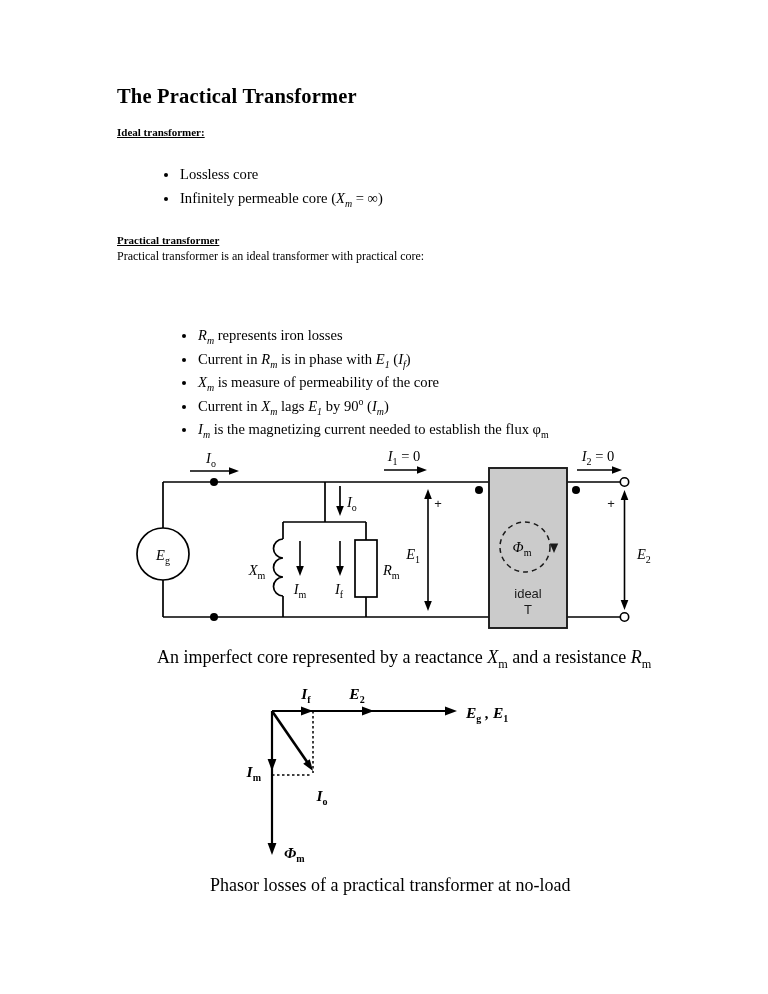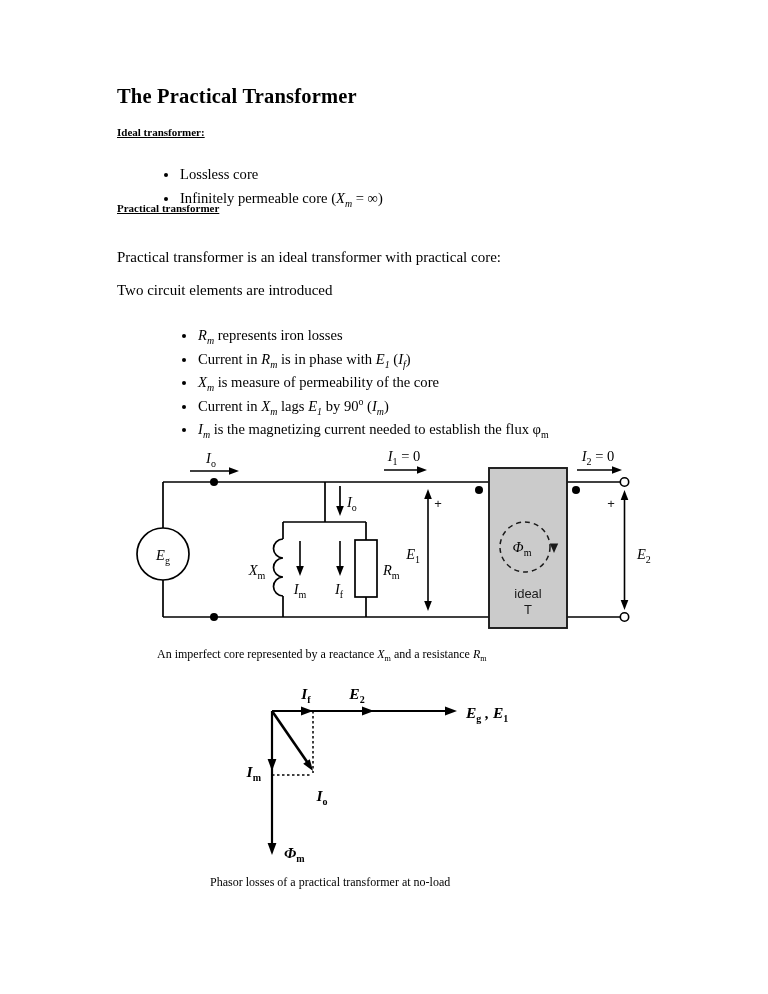--- a/index.html
+++ b/index.html
@@ -1,22 +1,22 @@
 <!DOCTYPE html>
 <html><head>
 <meta charset="utf-8">
 <style>
   html,body{margin:0;padding:0;background:#e8e8e8;}
   .page{position:relative;width:768px;height:994px;background:#ffffff;
         font-family:"Liberation Serif",serif;color:#000;overflow:hidden;padding-left:38px;}
   .abs{position:absolute;}
   .title{font-size:20.5px;font-weight:bold;letter-spacing:.2px;}
   .heading{font-size:11px;font-weight:bold;text-decoration:underline;}
-  .body-text{font-size:15px;}
-  .caption{font-size:12px;font-family:Liberation Serif, serif;}
+  .body-text{font-size:12px;}
+  .caption{font-size:18px;font-family:Liberation Serif, serif;}
   ul.blist{margin:6px;padding-left:18px;list-style:disc;}
   ul.blist li{font-size:14.6px;line-height:23.5px;padding-left:1px;}
   sub{font-size:68%;line-height:0;}
   sup{font-size:68%;line-height:0;}
   svg{overflow:visible;}
   svg text{fill:#000;}
   .cv{font:italic 14.5px "Liberation Serif",serif;}
   .ss{font-size:10px;font-style:normal;}
   .rs{font-style:normal;}
   .sans{font:13px "Liberation Sans",sans-serif;font-style:normal;fill:#1a1a1a;}
@@ -29,25 +29,24 @@
 
   <div class="abs title" style="left:117px;top:85px">The Practical Transformer</div>
 
   <div class="abs heading" style="left:117px;top:126px">Ideal transformer:</div>
 
   <ul class="abs blist" style="left:155px;top:157px">
     <li>Lossless core</li>
     <li>Infinitely permeable core (<i>X</i><sub><i>m</i></sub> = ∞)</li>
   </ul>
 
-  <div class="abs heading" style="left:117px;top:202px">Practical transformer</div>
+  <div class="abs heading" style="left:117px;top:234px">Practical transformer</div>
 
   <div class="abs body-text" style="left:117px;top:249px">Practical transformer is an ideal transformer with practical core:</div>
 
-  <div class="abs body-text" style="left:117px;top:282px">Two circuit elements are introduced</div>
 
   <ul class="abs blist" style="left:173px;top:318px">
     <li><i>R</i><sub><i>m</i></sub> represents iron losses</li>
     <li>Current in <i>R</i><sub><i>m</i></sub> is in phase with <i>E</i><sub><i>1</i></sub> (<i>I</i><sub><i>f</i></sub>)</li>
     <li><i>X</i><sub><i>m</i></sub> is measure of permeability of the core</li>
     <li>Current in <i>X</i><sub><i>m</i></sub> lags <i>E</i><sub><i>1</i></sub> by 90<sup>o</sup> (<i>I</i><sub><i>m</i></sub>)</li>
     <li><i>I</i><sub><i>m</i></sub> is the magnetizing current needed to establish the flux φ<sub>m</sub></li>
   </ul>
 
   <svg class="abs" style="left:128px;top:440px" width="528" height="200" viewBox="128 440 528 200">

